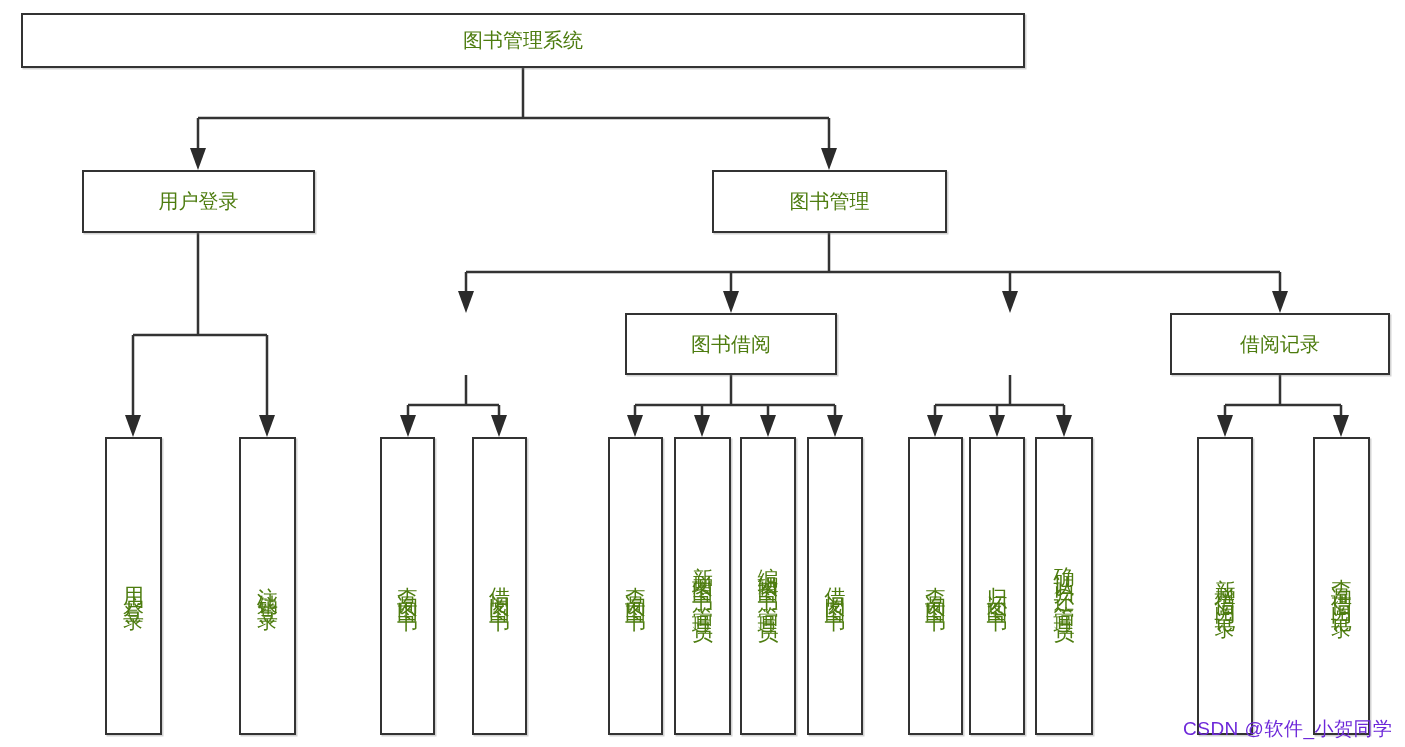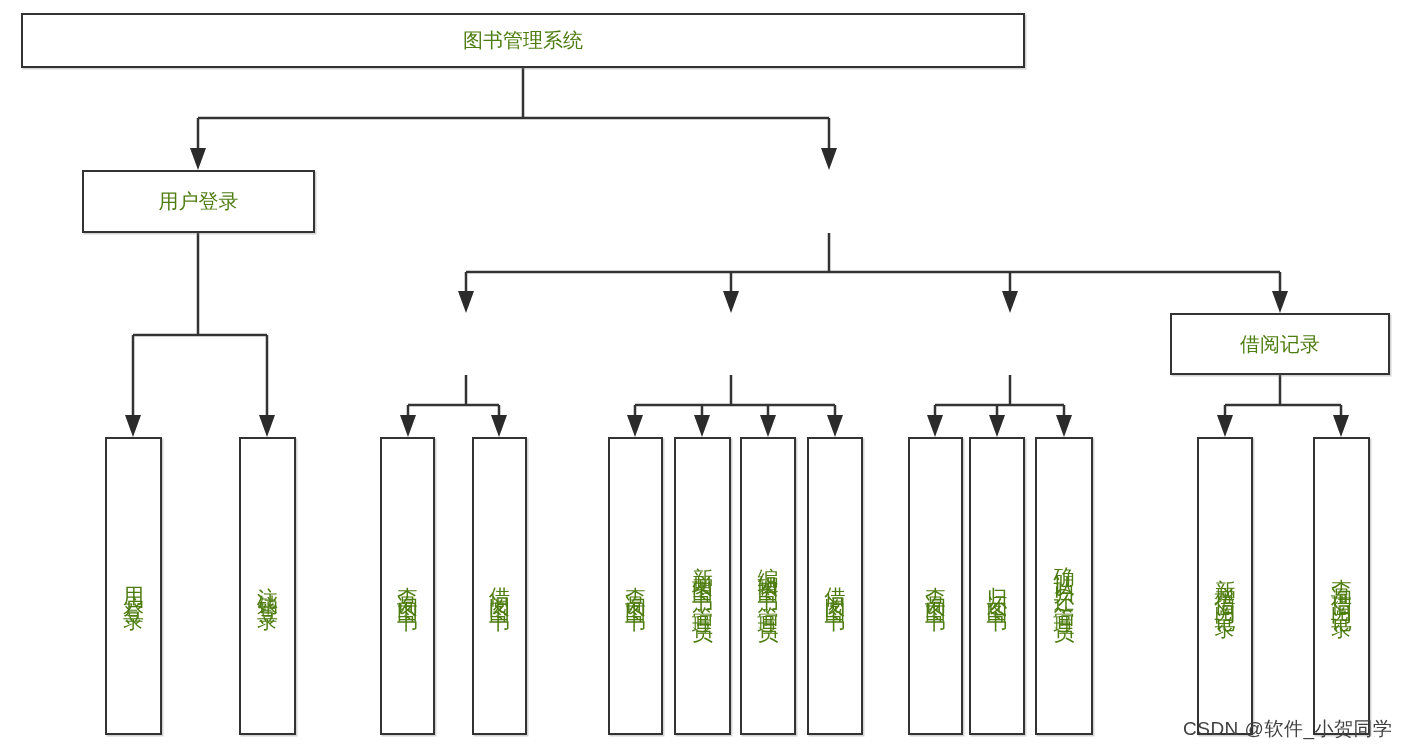--- a/index.html
+++ b/index.html
@@ -71,21 +71,21 @@
   .lf10 { left: 969px;  width: 56px; }
   .lf11 { left: 1035px; width: 58px; }
   .lf12 { left: 1197px; width: 56px; }
   .lf13 { left: 1313px; width: 57px; }
   .watermark {
     position: absolute;
     left: 1183px;
     top: 716px;
     z-index: 3;
     font-size: 19px;
-    color: #404040;
+    color: #6d28d9;
     letter-spacing: 0.5px;
     white-space: nowrap;
   }
 </style>
 </head>
 <body>
 
 <div class="canvas">
 
   <svg class="connectors" viewBox="0 0 1405 747" xmlns="http://www.w3.org/2000/svg">
@@ -133,21 +133,27 @@
     </g>
   </svg>
 
   <div class="node n-root">
     <span>图书管理系统</span>
   </div>
 
   <div class="node n-l2a">
     <span>用户登录</span>
   </div>
+  <div class="node n-l2b">
+    <span>图书管理</span>
+  </div>
 
+  <div class="node n-l3b">
+    <span>图书借阅</span>
+  </div>
   <div class="node n-l3d">
     <span>借阅记录</span>
   </div>
 
   <div class="node leaf lf01">
     <span class="vtext">用户登录</span>
   </div>
   <div class="node leaf lf02">
     <span class="vtext">注销登录</span>
   </div>

